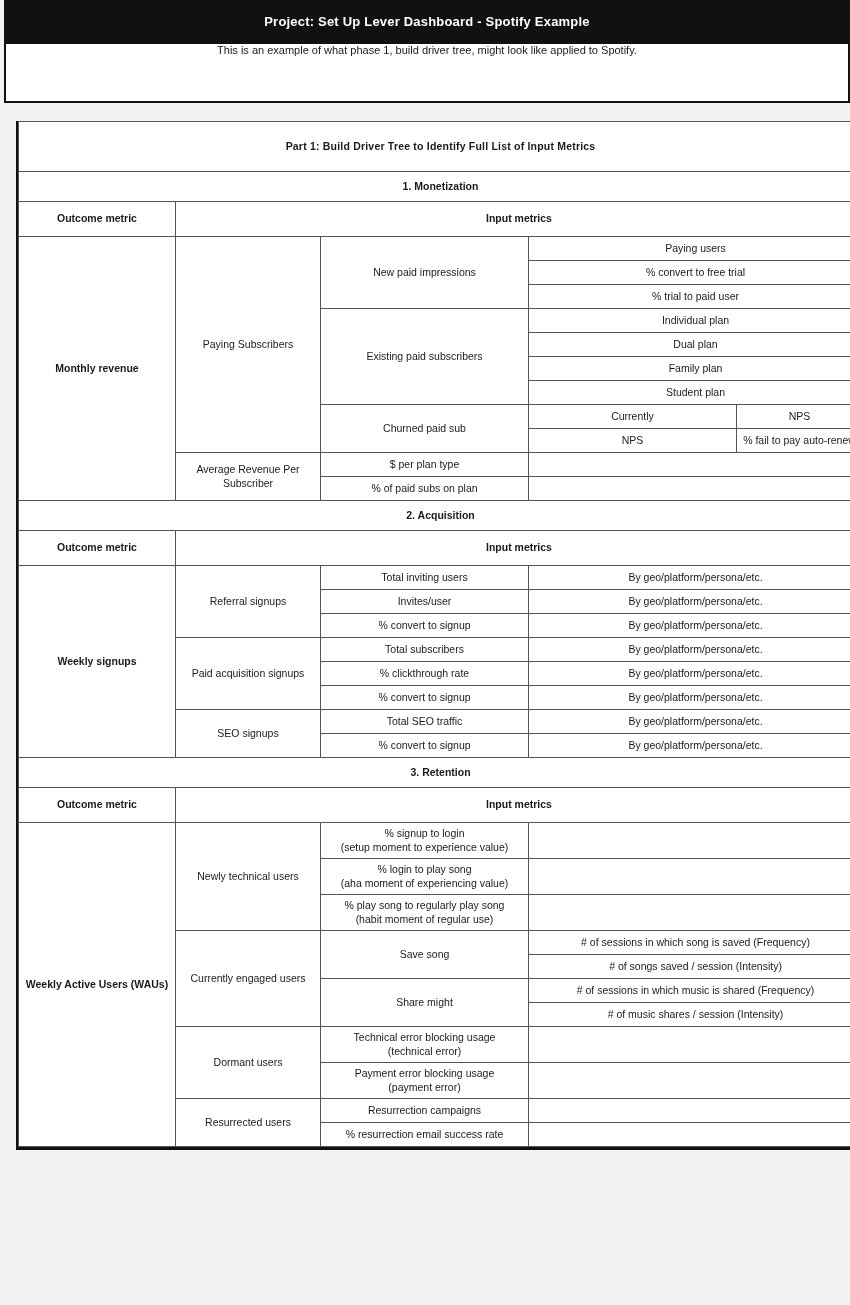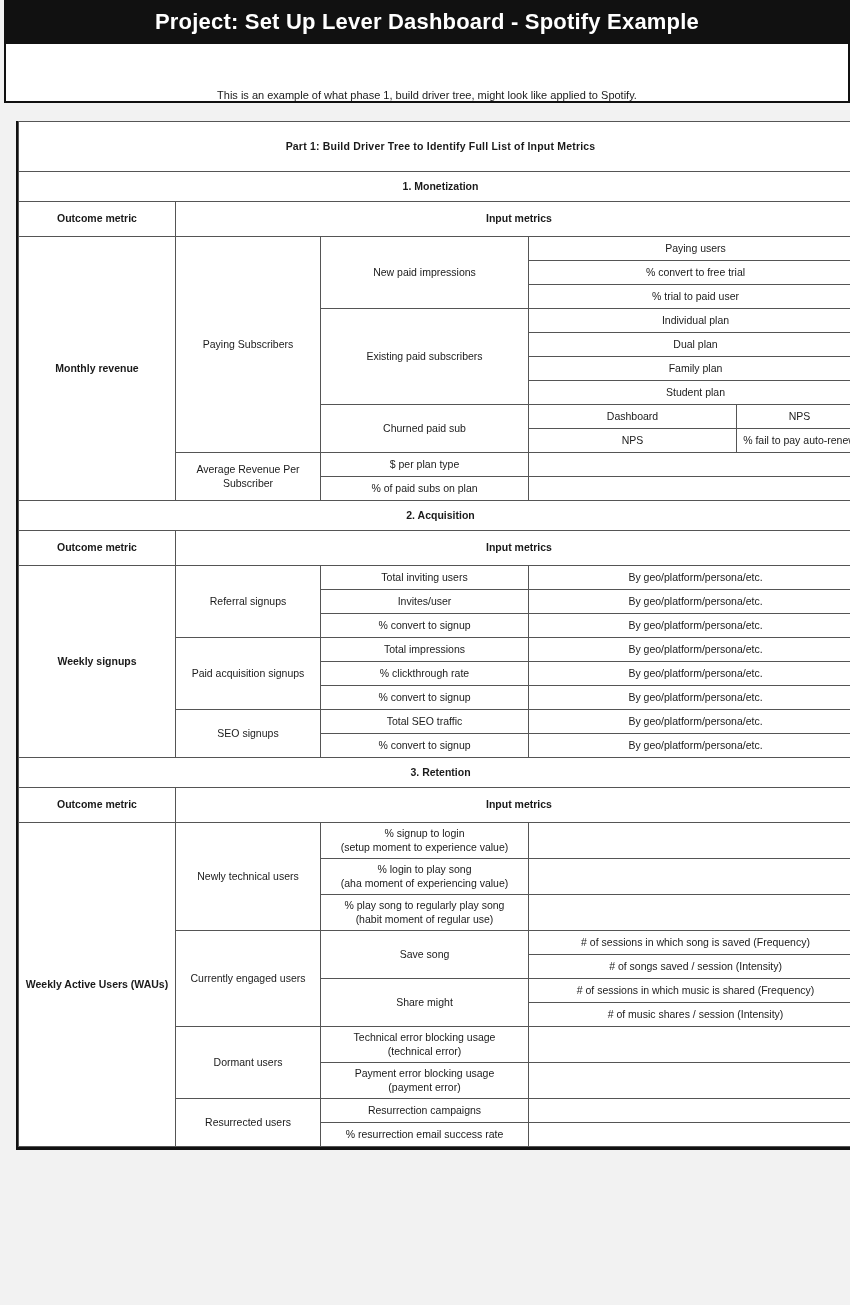--- a/index.html
+++ b/index.html
@@ -19,34 +19,34 @@
 
   
   .title-block {
     margin: 0 0 0 4px;
     width: 846px;
     box-sizing: border-box;
   }
   .title-bar {
     background: #111111;
     color: #ffffff;
-    font-size: 22px;
+    font-size: 13px;
     font-weight: bold;
     text-align: center;
     height: 44px;
     line-height: 44px;
     letter-spacing: 0.2px;
   }
   .subtitle-box {
     background: #ffffff;
     border: 2px solid #111111;
     border-top: none;
     height: 59px;
     display: flex;
-    align-items: flex-end;
+    align-items: flex-start;
     justify-content: center;
     box-sizing: border-box;
   }
   .subtitle-text {
     font-size: 11px;
     color: #1a1a1a;
     text-align: center;
   }
 
   .gap { height: 18px; }
@@ -167,21 +167,21 @@
             <td colspan="2">Dual plan</td>
           </tr>
           <tr style="height: 24px;">
             <td colspan="2">Family plan</td>
           </tr>
           <tr style="height: 24px;">
             <td colspan="2">Student plan</td>
           </tr>
           <tr style="height: 24px;">
             <td rowspan="2">Churned paid sub</td>
-            <td>Dashboard</td>
+            <td>Currently</td>
             <td>NPS</td>
           </tr>
           <tr style="height: 24px;">
             <td>NPS</td>
             <td>% fail to pay auto-renew</td>
           </tr>
           <tr style="height: 24px;">
             <td rowspan="2">Average Revenue Per Subscriber</td>
             <td>$ per plan type</td>
             <td class="blank" colspan="2"></td>
@@ -206,21 +206,21 @@
           <tr style="height: 24px;">
             <td>Invites/user</td>
             <td colspan="2">By geo/platform/persona/etc.</td>
           </tr>
           <tr style="height: 24px;">
             <td>% convert to signup</td>
             <td colspan="2">By geo/platform/persona/etc.</td>
           </tr>
           <tr style="height: 24px;">
             <td rowspan="3">Paid acquisition signups</td>
-            <td>Total impressions</td>
+            <td>Total subscribers</td>
             <td colspan="2">By geo/platform/persona/etc.</td>
           </tr>
           <tr style="height: 24px;">
             <td>% clickthrough rate</td>
             <td colspan="2">By geo/platform/persona/etc.</td>
           </tr>
           <tr style="height: 24px;">
             <td>% convert to signup</td>
             <td colspan="2">By geo/platform/persona/etc.</td>
           </tr>

